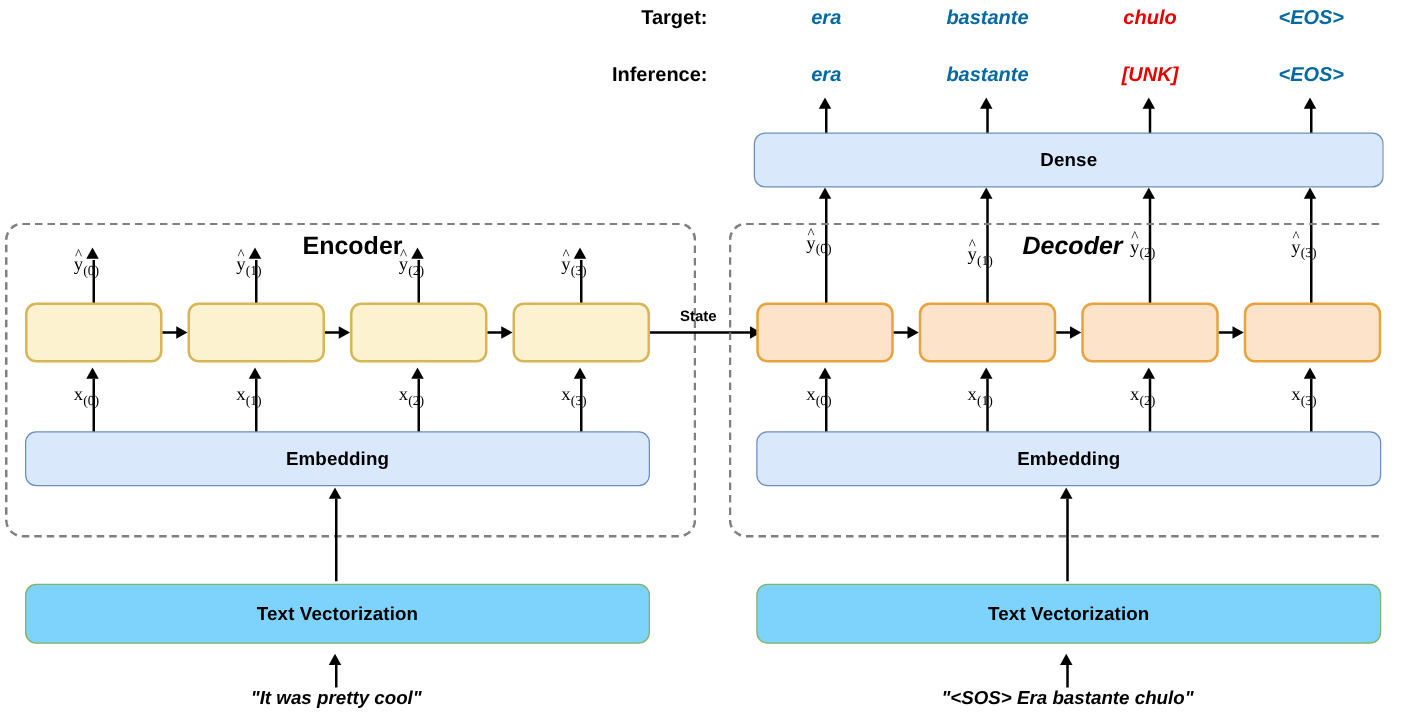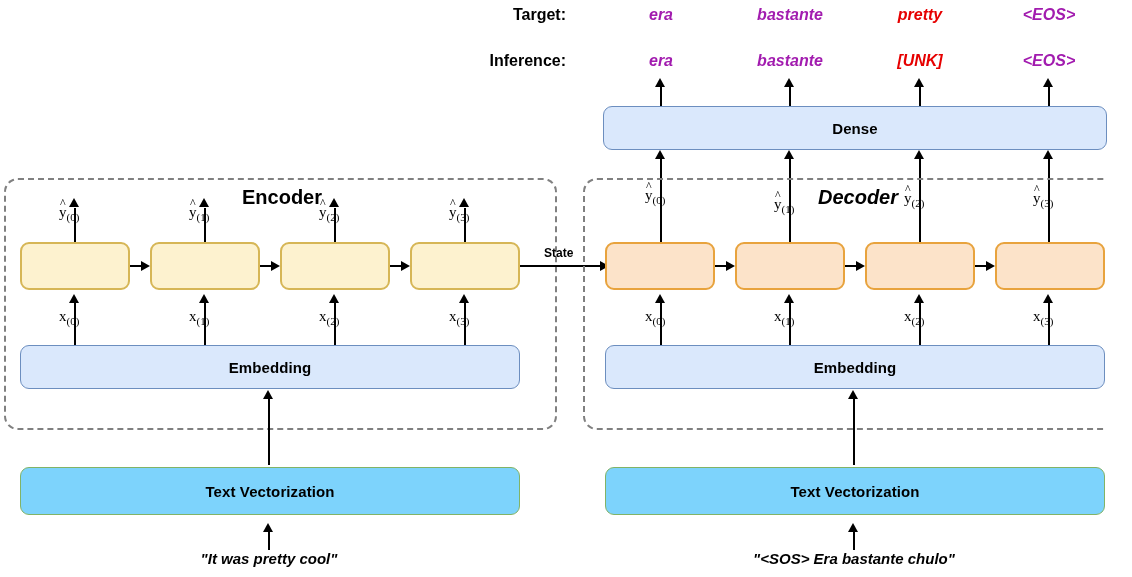--- a/index.html
+++ b/index.html
@@ -126,21 +126,21 @@
   }
   .token{
     position:absolute;
     font-size:16px;
     font-weight:bold;
     font-style:italic;
     white-space:nowrap;
     text-align:center;
     transform:translateX(-50%);
   }
-  .tok-green{color:#a21caf;}
+  .tok-green{color:#0369a1;}
   .tok-red{color:#E60000;}
 
   
   .sentence{
     position:absolute;
     font-size:15px;
     font-weight:bold;
     font-style:italic;
     color:#000000;
     white-space:nowrap;
@@ -149,21 +149,21 @@
   }
 </style>
 </head>
 <body>
 
 <div id="canvas">
 
   <div class="row-title" style="left:446px;top:6px;width:120px;">Target:</div>
   <div class="token tok-green" style="left:661px;top:6px;">era</div>
   <div class="token tok-green" style="left:790px;top:6px;">bastante</div>
-  <div class="token tok-red" style="left:920px;top:6px;">pretty</div>
+  <div class="token tok-red" style="left:920px;top:6px;">chulo</div>
   <div class="token tok-green" style="left:1049px;top:6px;">&lt;EOS&gt;</div>
 
   <div class="row-title" style="left:446px;top:52px;width:120px;">Inference:</div>
   <div class="token tok-green" style="left:661px;top:52px;">era</div>
   <div class="token tok-green" style="left:790px;top:52px;">bastante</div>
   <div class="token tok-red" style="left:920px;top:52px;">[UNK]</div>
   <div class="token tok-green" style="left:1049px;top:52px;">&lt;EOS&gt;</div>
 
   <div class="vline" style="left:660px;top:86px;height:22px;"></div>
   <div class="arrow-up" style="left:655px;top:78px;"></div>

